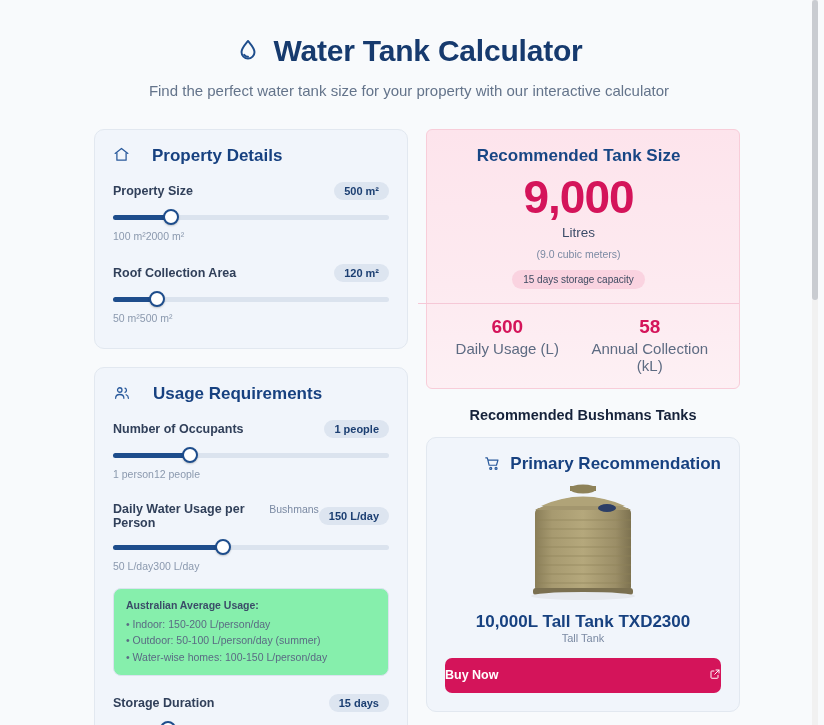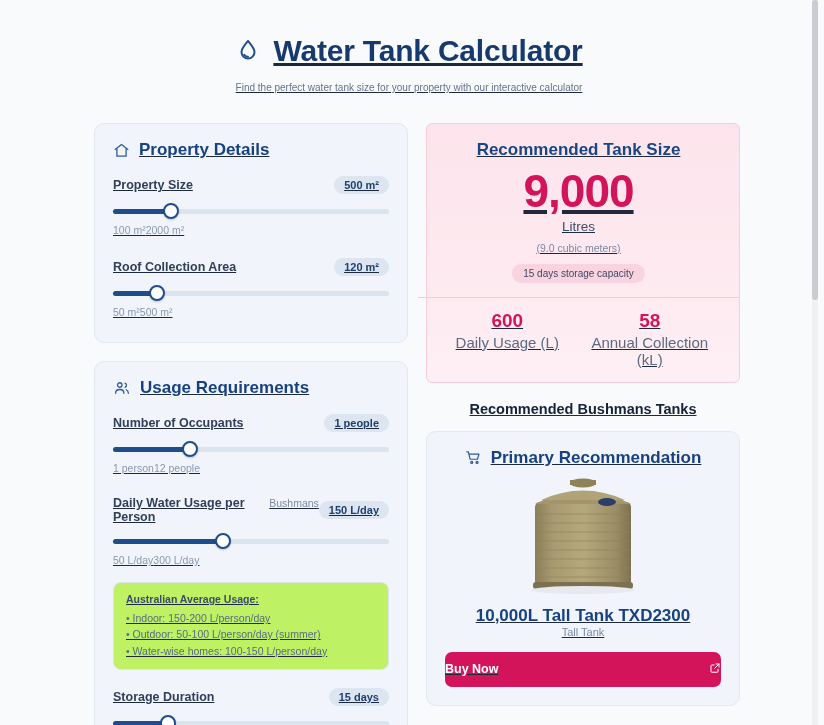--- a/index.html
+++ b/index.html
@@ -11,40 +11,39 @@
     font-family: "Liberation Sans", sans-serif;
     color: #1e293b;
     overflow: hidden;
     position: relative;
   }
   .page {
     width: 818px;
     height: 725px;
     overflow: hidden;
     position: relative;
-    text-decoration: underline;
   }
   
   .header { text-align: center; padding-top: 34px; }
   .title-row {
     display: flex;
     align-items: center;
     justify-content: center;
     gap: 12px;
   }
   .drop-icon { color: #1e4d8c; display: flex; align-items: center; }
   .page-title {
     font-size: 30px;
     font-weight: bold;
     color: #163a6e;
     letter-spacing: -0.2px;
   }
   .subtitle {
     margin-top: 14px;
-    font-size: 10px;
+    font-size: 15px;
     color: #64748b;
   }
   
   .columns {
     display: flex;
     gap: 18px;
     padding: 30px 94px 0 94px;
     align-items: flex-start;
   }
   .col-left { width: 314px; flex: none; }
@@ -52,22 +51,22 @@
 
   .card {
     background: #f1f5fb;
     border: 1px solid #e2e8f0;
     border-radius: 10px;
     padding: 16px 18px 18px 18px;
   }
   .card + .card { margin-top: 18px; }
   .card-head {
     display: flex;
-    align-items: center;
-    gap: 9px;
+    align-items: flex-start;
+    gap: 22px;
     margin-bottom: 16px;
   }
   .card-head .ico { color: #2a5a9c; display: flex; align-items: center; }
   .card-title {
     font-size: 17px;
     font-weight: bold;
     color: #174180;
   }
   
   .ctrl { margin-bottom: 6px; }
@@ -121,21 +120,21 @@
     display: flex;
     justify-content: flex-start;
     margin-top: 5px;
     font-size: 10.5px;
     color: #8b99ae;
   }
   .ctrl-gap { height: 16px; }
   
   .infobox {
     margin-top: 16px;
-    background: #bef264;
+    background: #86efac;
     border: 1px solid #dbe3ef;
     border-radius: 8px;
     padding: 10px 12px;
   }
   .infobox-title {
     font-size: 10.5px;
     font-weight: bold;
     color: #3b4c68;
     margin-bottom: 5px;
   }
@@ -215,21 +214,21 @@
     background: #f1f5fb;
     border: 1px solid #e2e8f0;
     border-radius: 10px;
     padding: 16px 18px 18px 18px;
     text-align: center;
   }
   .product-head {
     display: flex;
     align-items: center;
     gap: 9px;
-    justify-content: center;
+    justify-content: flex-end;
     margin-bottom: 6px;
   }
   .tank-img {
     height: 120px;
     display: flex;
     align-items: flex-end;
     justify-content: center;
     margin: 6px 0 12px 0;
   }
   .product-name {

